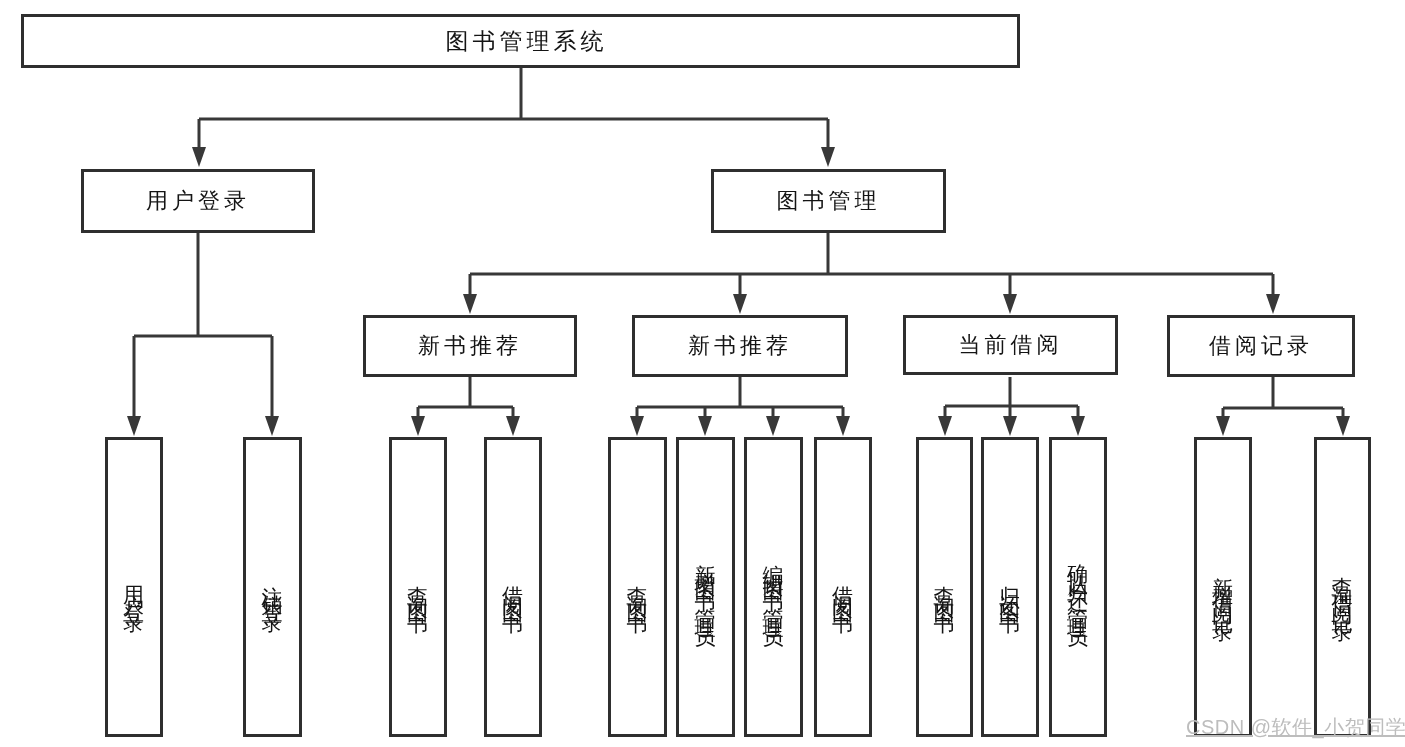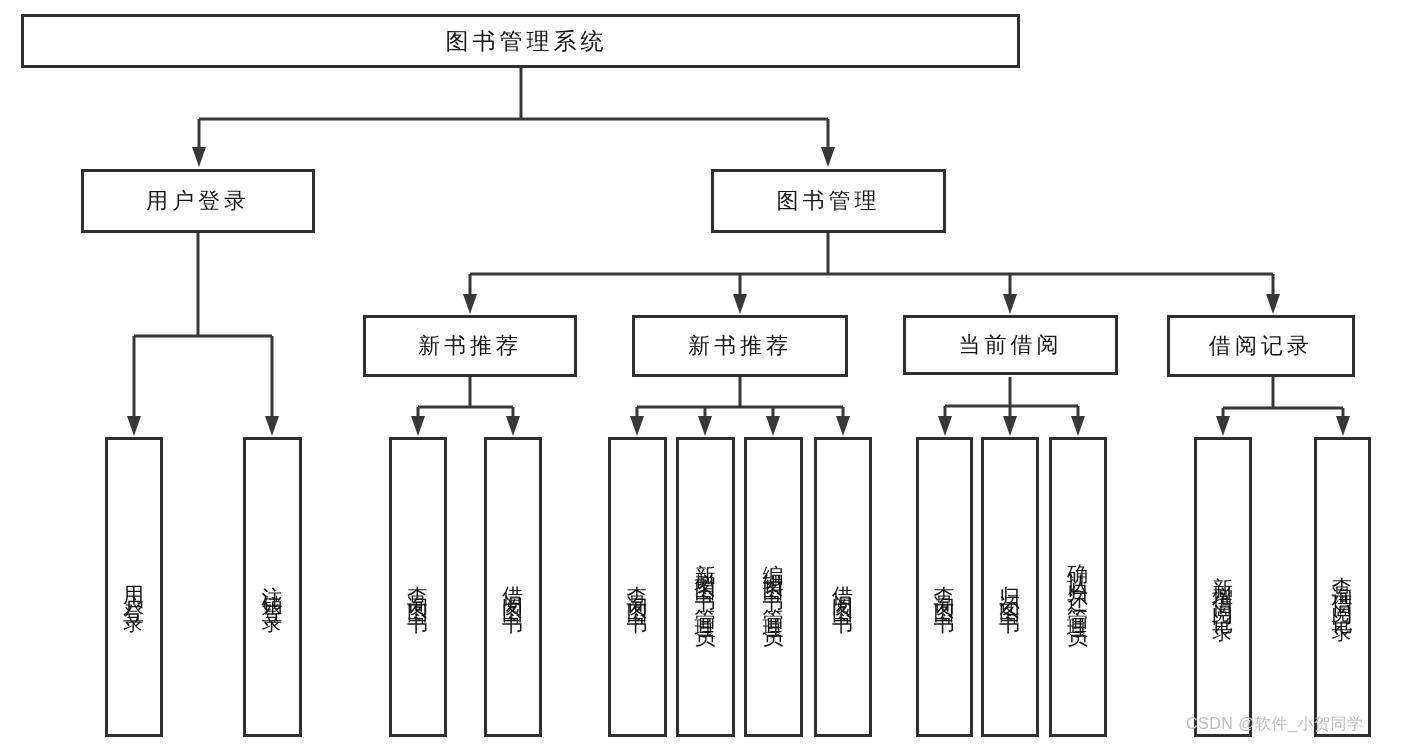--- a/index.html
+++ b/index.html
@@ -22,23 +22,24 @@
   }
   .node.h { font-size:22px; letter-spacing:4px; white-space:nowrap; }
   .node.root { font-size:23px;padding-left:12px; }
   .node.v span {
     writing-mode: vertical-rl;
     text-orientation: mixed;
     font-size:21px; letter-spacing:9px; line-height:1;
   }
   .watermark {
     position:absolute; z-index:5;
-    font-size:16px; letter-spacing:0.5px;
+    font-size:20px; letter-spacing:0.5px;
     color: var(--watermark, #bdbdbd);
     white-space:nowrap;
+    text-decoration:underline;
   }
 </style>
 </head>
 <body>
 
 <div class="stage">
 
   <svg class="wires" width="1405" height="747" viewBox="0 0 1405 747" aria-hidden="true">
 
     <path d="M521 68 V119 M199 119 H828 M199 119 V152 M828 119 V152"></path>

